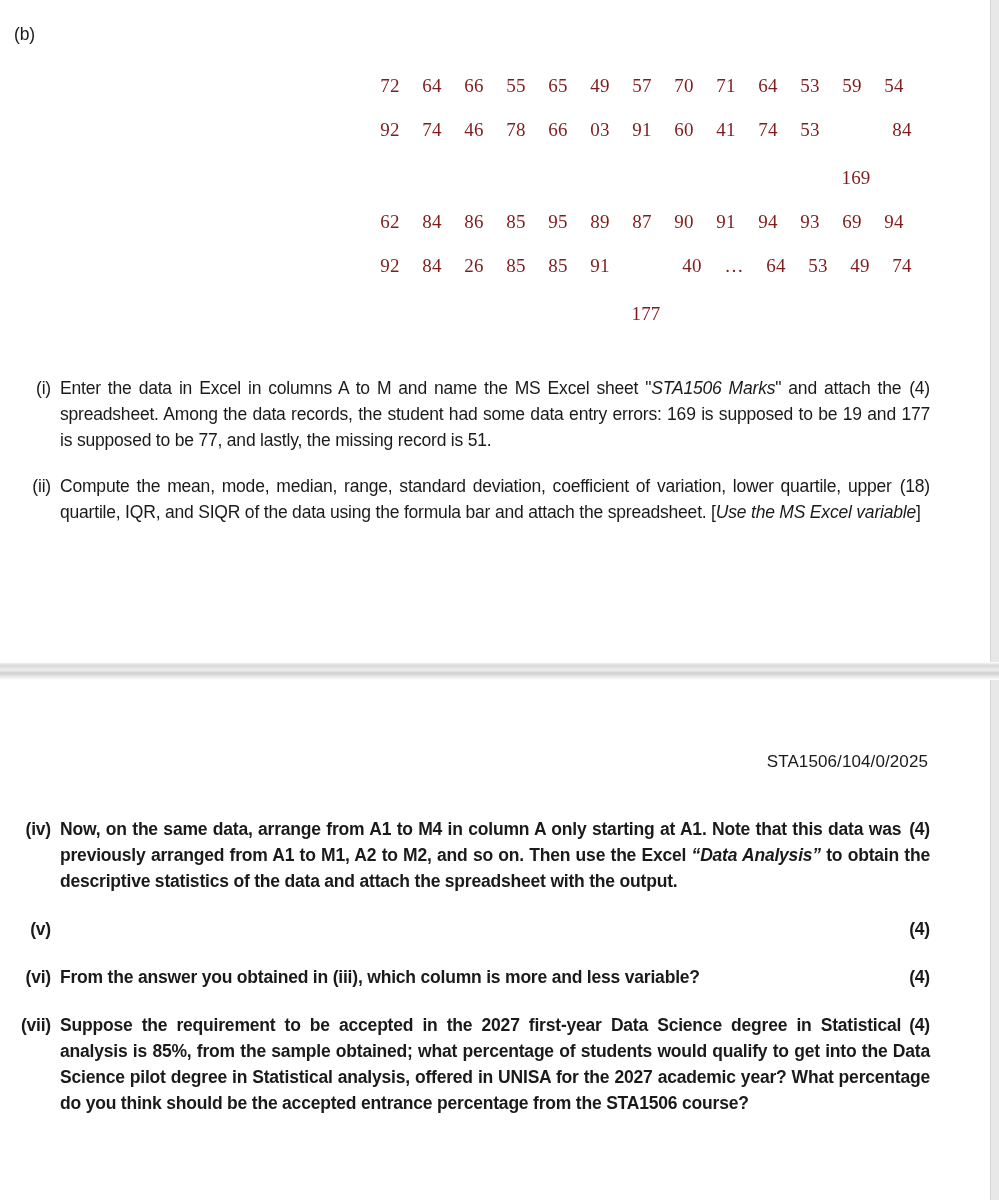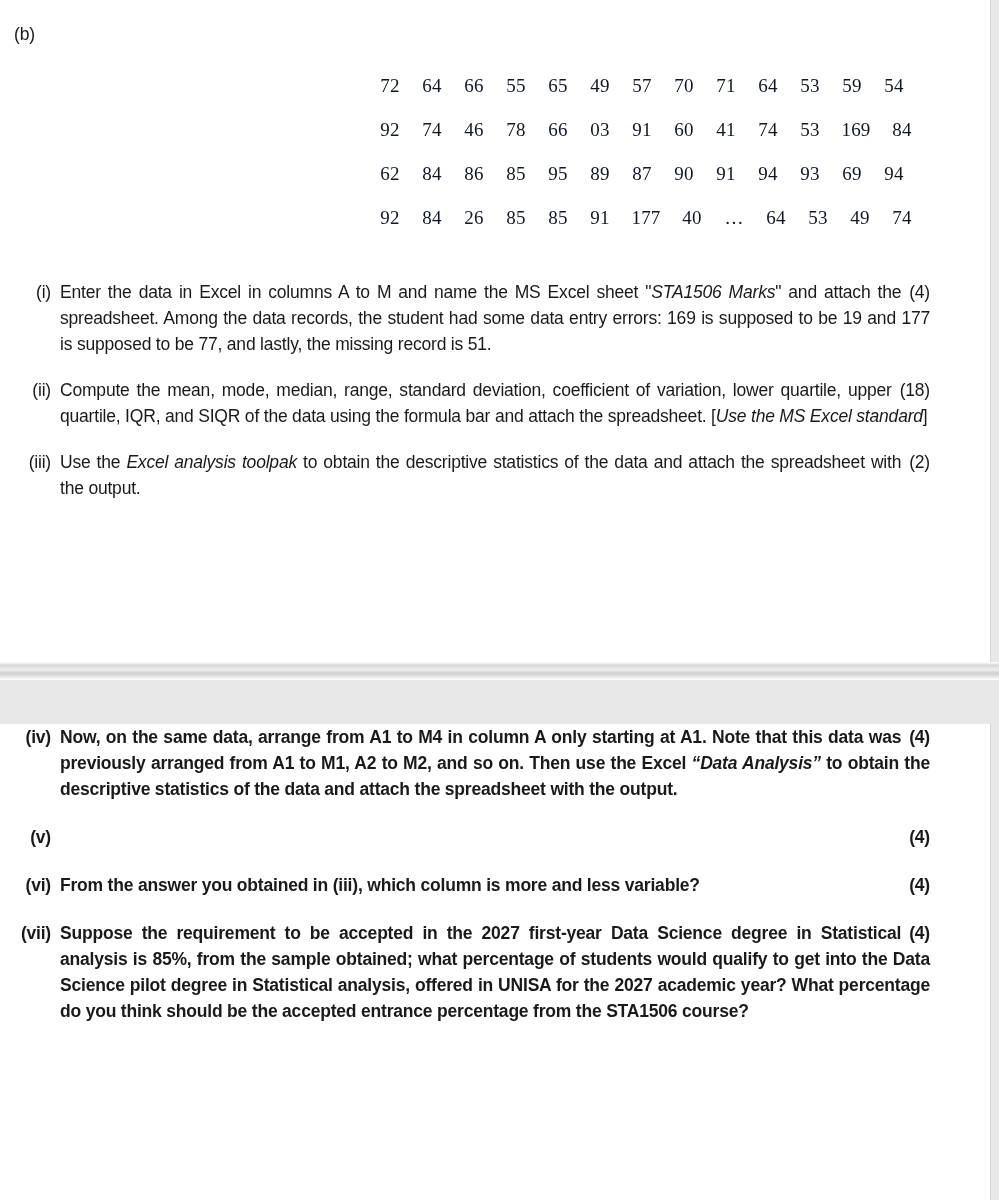--- a/index.html
+++ b/index.html
@@ -75,33 +75,33 @@
   }
 
   
   .data-table {
     margin: 28px 0 0 0;
     display: flex;
     flex-direction: column;
     gap: 22px;
     font-family: "Liberation Serif", serif;
     font-size: 19px;
-    color: #0f172a;
+    color: #7f1d1d;
   }
   .data-row {
     display: flex;
     justify-content: flex-start;
     padding-left: 355px;
   }
   .data-cell {
     width: 42px;
     text-align: center;
     letter-spacing: 0.2px;
   }
-  .data-cell.wide { width: 50px; }
+  .data-cell.wide { width: 50px; margin-top: 48px; }
 
   
   .roman-list {
     margin-top: 50px;
   }
   .roman-item {
     display: flex;
     margin-bottom: 20px;
   }
   .roman-marker {
@@ -219,34 +219,31 @@
           </div>
         </div>
 
       <div class="roman-list" id="qlist-1">
           <div class="roman-item">
             <div class="roman-marker">(i)</div>
             <div class="roman-body"><span class="marks">(4)</span><span>Enter the data in Excel in columns A to M and name the MS Excel sheet "</span><em>STA1506 Marks</em><span>" and attach the spreadsheet. Among the data records, the student had some data entry errors: 169 is supposed to be 19 and 177 is supposed to be 77, and lastly, the missing record is 51.</span></div>
           </div>
           <div class="roman-item">
             <div class="roman-marker">(ii)</div>
-            <div class="roman-body"><span class="marks">(18)</span><span>Compute the mean, mode, median, range, standard deviation, coefficient of variation, lower quartile, upper quartile, IQR, and SIQR  of the data using the formula bar and attach the spreadsheet. [</span><em>Use the MS Excel standard</em><span>]</span></div>
-          </div>
-          <div class="roman-item">
-            <div class="roman-marker">(iii)</div>
-            <div class="roman-body"><span class="marks">(2)</span><span>Use the </span><em>Excel analysis toolpak</em><span> to obtain the descriptive statistics of the data and attach the spreadsheet with the output.</span></div>
+            <div class="roman-body"><span class="marks">(18)</span><span>Compute the mean, mode, median, range, standard deviation, coefficient of variation, lower quartile, upper quartile, IQR, and SIQR  of the data using the formula bar and attach the spreadsheet. [</span><em>Use the MS Excel variable</em><span>]</span></div>
           </div>
         </div>
 
     </div>
   </div>
 
   <div class="page-gap"></div>
 
   <div class="page page-two">
+    <div class="page-header">STA1506/104/0/2025</div>
     <div class="sheet-inner">
       <div class="roman-list list-page-two" id="qlist-2">
           <div class="roman-item">
             <div class="roman-marker">(iv)</div>
             <div class="roman-body"><span class="marks">(4)</span><span>Now, on the same data, arrange from A1 to M4 in column A only starting at A1. Note that this data was previously arranged from A1 to M1, A2 to M2, and so on. Then use the Excel </span><em>“Data Analysis”</em><span> to obtain the descriptive statistics of the data and attach the spreadsheet with the output.</span></div>
           </div>
           <div class="roman-item">
             <div class="roman-marker">(v)</div>
             <div class="roman-body"><span class="marks">(4)</span></div>
           </div>

